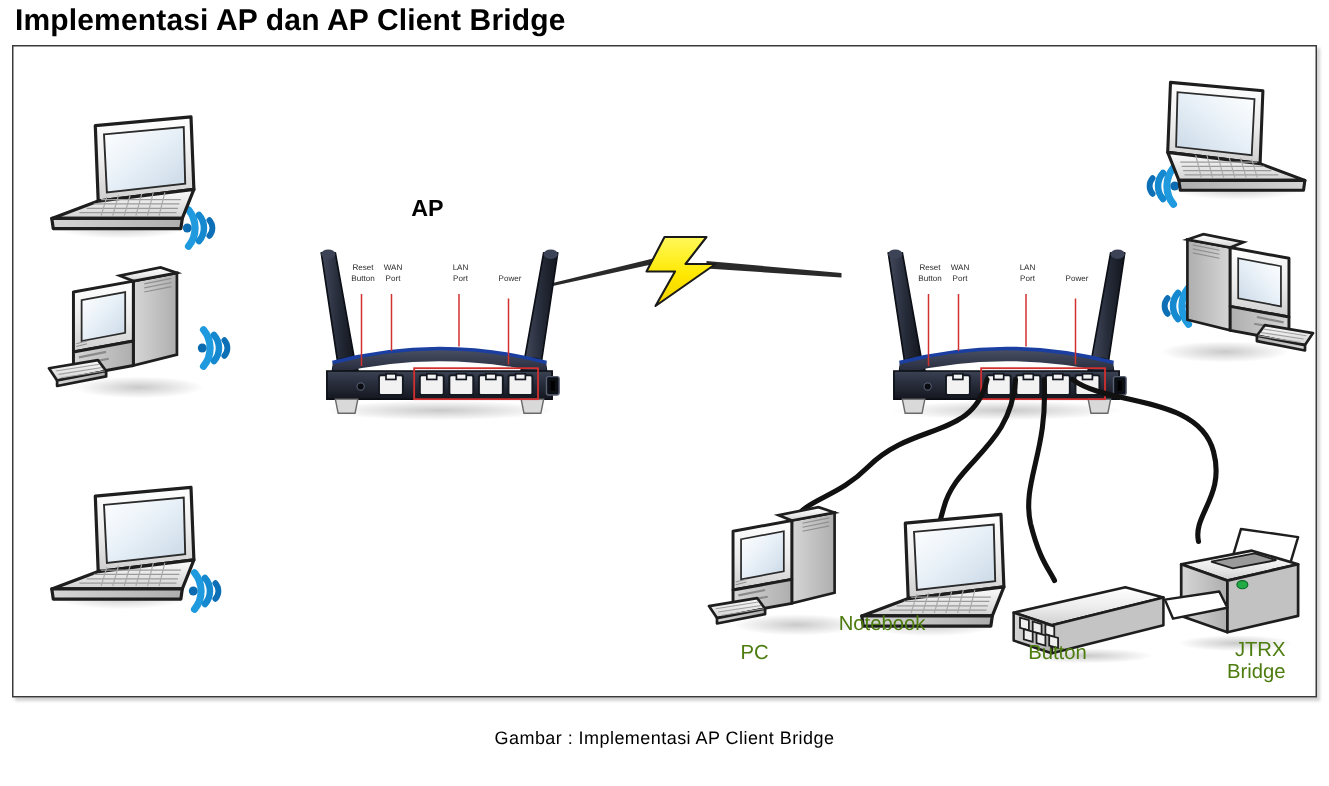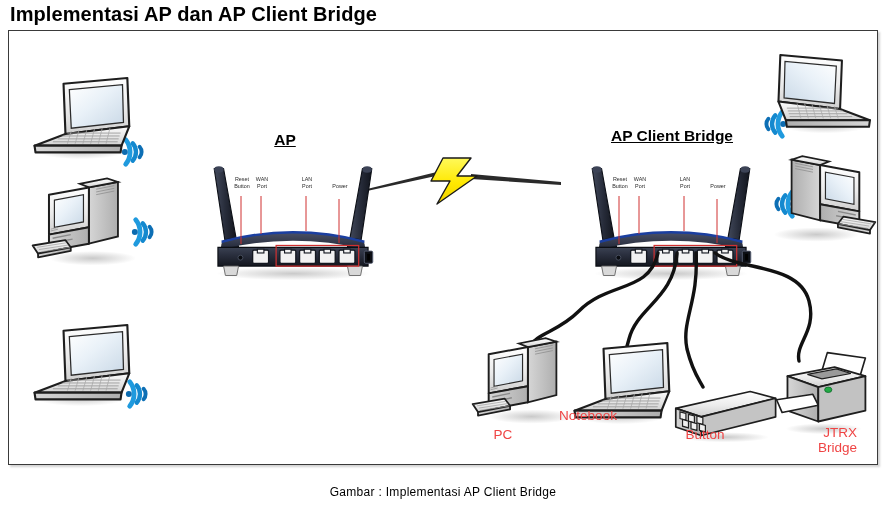--- a/index.html
+++ b/index.html
@@ -55,33 +55,32 @@
     width: 886px;
     text-align: center;
     font-size: 12px;
     letter-spacing: 0.3px;
     white-space: nowrap;
   }
 
   
   .dev-label {
     font-size: 13.5px;
-    color: #ef4444;
+    color: #4d7c0f;
     white-space: nowrap;
     text-align: center;
     line-height: 1.12;
   }
 
   
   .router-title {
     font-size: 15.5px;
     font-weight: bold;
     white-space: nowrap;
     text-align: center;
-    text-decoration: underline;
   }
 
   
   .port-label {
     font-size: 5.4px;
     color: #2a2a2a;
     text-align: center;
     line-height: 1.22;
     white-space: nowrap;
     font-family: "Liberation Sans", sans-serif;
@@ -406,21 +405,20 @@
       <span>Port</span>
     </div>
     <div class="port-label" style="left:283px; top:145px; width:30px;">
       <span>LAN</span><br>
       <span>Port</span>
     </div>
     <div class="port-label" style="left:316px; top:152px; width:30px;">
       <span>Power</span>
     </div>
 
-    <div class="router-title" style="left:578px; top:96px; width:170px;">AP Client Bridge</div>
 
     <div class="port-label" style="left:596px; top:145px; width:30px;">
       <span>Reset</span><br>
       <span>Button</span>
     </div>
     <div class="port-label" style="left:616px; top:145px; width:30px;">
       <span>WAN</span><br>
       <span>Port</span>
     </div>
     <div class="port-label" style="left:661px; top:145px; width:30px;">

